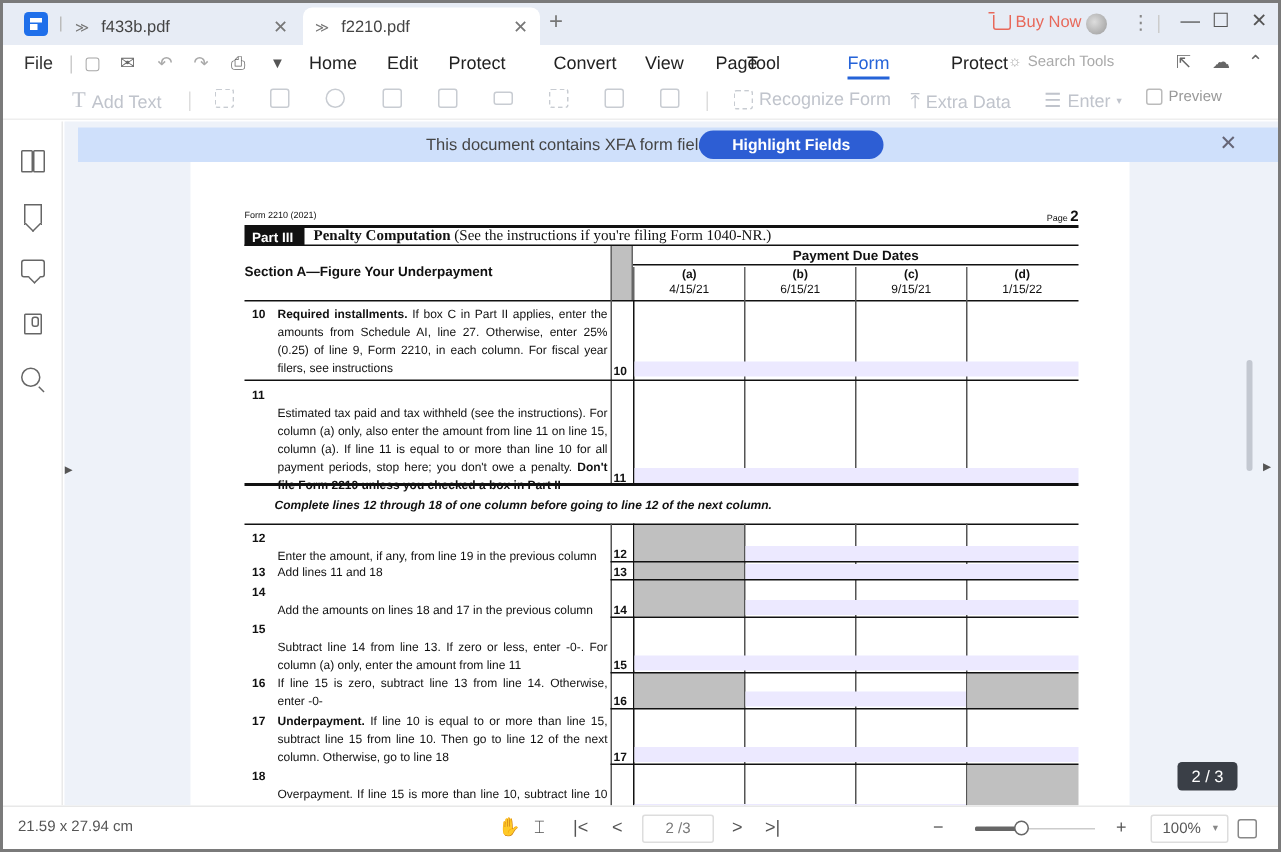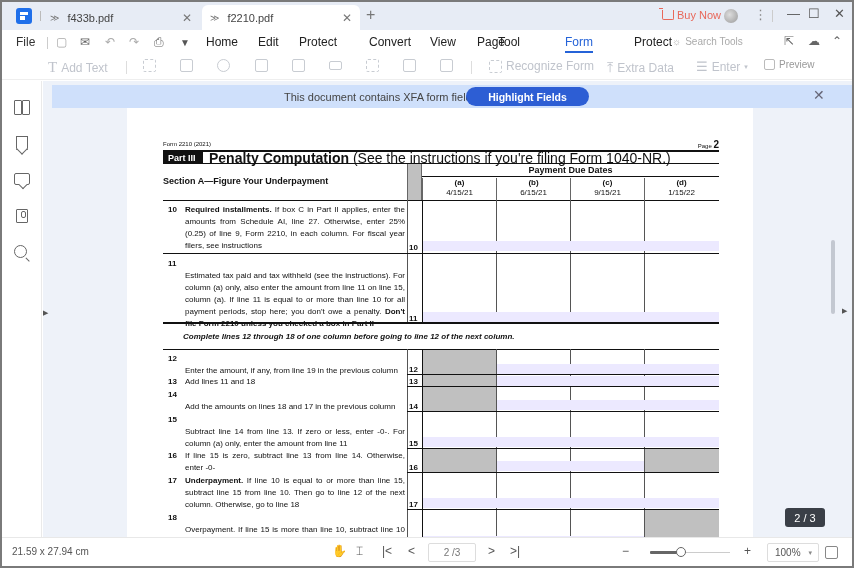--- a/index.html
+++ b/index.html
@@ -73,21 +73,21 @@
   .page-badge { position: absolute; left: 742px; top: 427px; width: 40px; height: 19px; background: #3a3f47; color: #fff; border-radius: 3px; font-size: 11px; display: flex; align-items: center; justify-content: center; }
 
   
   .page { position: absolute; left: 84px; top: 27px; width: 626px; height: 440px; background: #fff; }
   .pdoc { position: absolute; left: 36px; top: 0; width: 556px; font-size: 8px; color: #111; line-height: 1.25; }
   .form-id { position: absolute; left: 0; top: 33px; font-size: 6px; }
   .page-num { position: absolute; right: 0; top: 31px; font-size: 6px; }
   .page-num b { font-size: 10px; }
   .part-row { position: absolute; left: 0; top: 42px; width: 556px; height: 14px; border-top: 2px solid #111; border-bottom: 1px solid #111; }
   .part-label { position: absolute; left: 0; top: 0; width: 40px; height: 12px; background: #111; color: #fff; font-weight: bold; font-size: 9px; padding-left: 5px; line-height: 12px; }
-  .part-title { position: absolute; left: 46px; top: 0; font-size: 14px; line-height: 12px; }
+  .part-title { position: absolute; left: 46px; top: 0; font-size: 10px; line-height: 12px; font-family: Liberation Serif, serif; }
   .section-a { position: absolute; left: 0; top: 68px; font-size: 9px; font-weight: bold; }
   .sect-gray { position: absolute; left: 244px; top: 56px; width: 15px; height: 36px; background: #c0c0c0; border-left: 1px solid #666; border-right: 1px solid #666; }
   .pdd-title { position: absolute; left: 259px; top: 57px; width: 297px; text-align: center; font-size: 9px; font-weight: bold; border-bottom: 1px solid #111; height: 12px; }
   .col-head { position: absolute; top: 70px; width: 74px; text-align: center; font-size: 8px; border-left: 1px solid #666; height: 22px; line-height: 10px; }
   .col-head b { display: block; }
   .hline { position: absolute; height: 1px; background: #111; }
   .hline.thick { height: 1.5px; }
   .vline { position: absolute; width: 1px; background: #555; }
   .row-text { position: absolute; left: 0; width: 242px; font-size: 8px; line-height: 12px; }
   .row-text .ln { position: absolute; left: 5px; font-weight: bold; }

